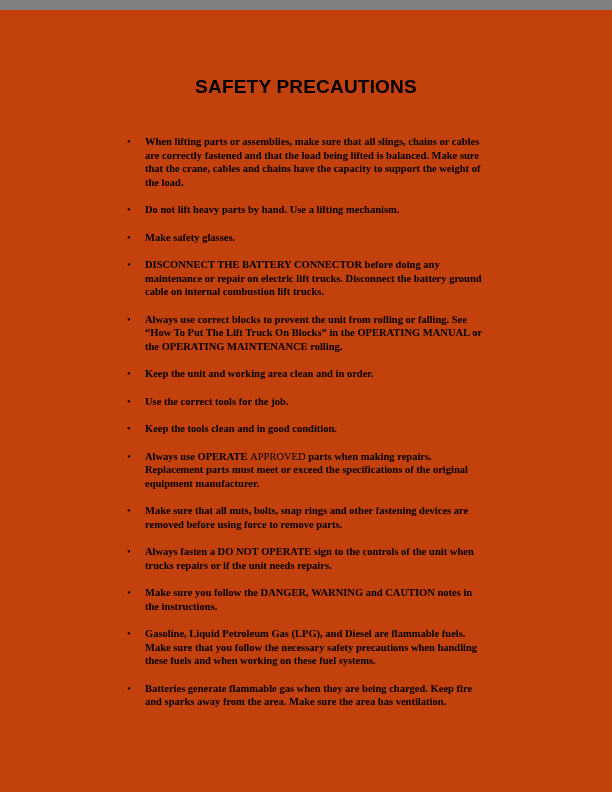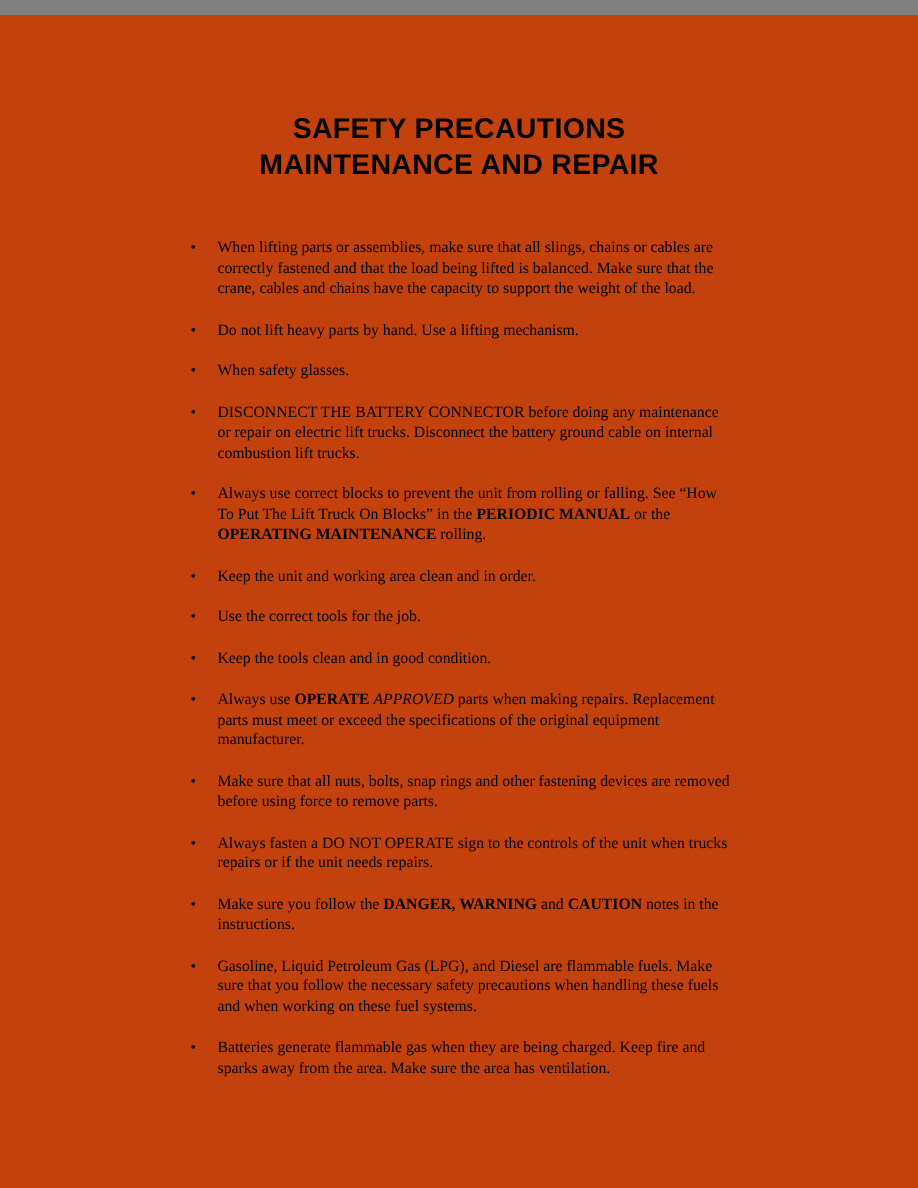--- a/index.html
+++ b/index.html
@@ -42,52 +42,51 @@
     margin: 0 0 14px 0;
   }
   .bullet-glyph {
     flex: 0 0 18px;
     font-size: 10.5px;
   }
   .bullet-content {
     flex: 1 1 auto;
     max-width: 342px;
   }
-  .seg-n { font-weight: normal; font-style: normal; text-align: right; }
+  .seg-n { font-weight: bold; font-style: normal; text-align: right; }
   .seg-b { font-weight: bold;   font-style: normal; }
-  .seg-i { font-weight: normal; font-style: italic; }
+  .seg-i { font-weight: normal; }
 </style>
 </head>
 <body>
 
 <div class="page">
   <h1 class="title">
     <span>SAFETY PRECAUTIONS</span><br>
-    <span>MAINTENANCE AND REPAIR</span>
   </h1>
   <ul class="bullet-list" id="bullet-list">
       <li>
         <span class="bullet-glyph">•</span>
         <span class="bullet-content"><span class="seg-n">When lifting parts or assemblies, make sure that all slings, chains or cables are correctly fastened and that the load being lifted is balanced. Make sure that the crane, cables and chains have the capacity to support the weight of the load.</span></span>
       </li>
       <li>
         <span class="bullet-glyph">•</span>
         <span class="bullet-content"><span class="seg-n">Do not lift heavy parts by hand. Use a lifting mechanism.</span></span>
       </li>
       <li>
         <span class="bullet-glyph">•</span>
-        <span class="bullet-content"><span class="seg-n">When safety glasses.</span></span>
+        <span class="bullet-content"><span class="seg-n">Make safety glasses.</span></span>
       </li>
       <li>
         <span class="bullet-glyph">•</span>
         <span class="bullet-content"><span class="seg-n">DISCONNECT THE BATTERY CONNECTOR before doing any maintenance or repair on electric lift trucks. Disconnect the battery ground cable on internal combustion lift trucks.</span></span>
       </li>
       <li>
         <span class="bullet-glyph">•</span>
-        <span class="bullet-content"><span class="seg-n">Always use correct blocks to prevent the unit from rolling or falling. See “How To Put The Lift Truck On Blocks” in the </span><span class="seg-b">PERIODIC MANUAL</span><span class="seg-n"> or the </span><span class="seg-b">OPERATING MAINTENANCE</span><span class="seg-n"> rolling.</span></span>
+        <span class="bullet-content"><span class="seg-n">Always use correct blocks to prevent the unit from rolling or falling. See “How To Put The Lift Truck On Blocks” in the </span><span class="seg-b">OPERATING MANUAL</span><span class="seg-n"> or the </span><span class="seg-b">OPERATING MAINTENANCE</span><span class="seg-n"> rolling.</span></span>
       </li>
       <li>
         <span class="bullet-glyph">•</span>
         <span class="bullet-content"><span class="seg-n">Keep the unit and working area clean and in order.</span></span>
       </li>
       <li>
         <span class="bullet-glyph">•</span>
         <span class="bullet-content"><span class="seg-n">Use the correct tools for the job.</span></span>
       </li>
       <li>

